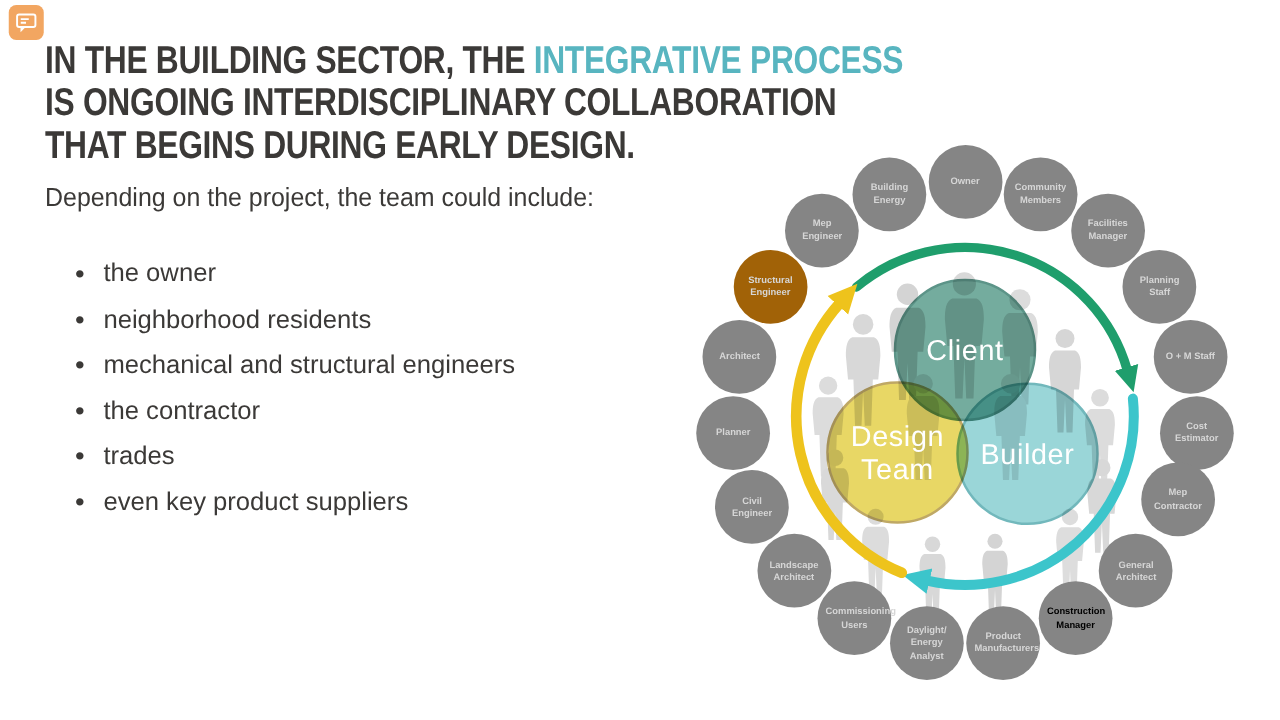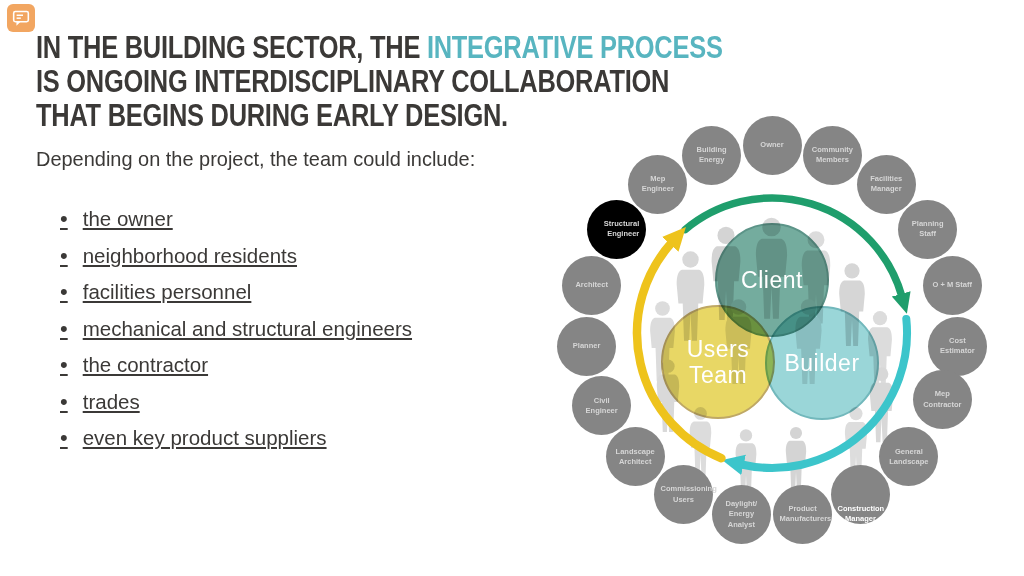--- a/index.html
+++ b/index.html
@@ -30,21 +30,20 @@
     position:absolute; left:36px; top:146px;
     font-size:21px; line-height:26px; white-space:nowrap;
     transform:scaleX(0.95); transform-origin:left top;
   }
 
   
   .bullets {
     position:absolute; left:60px; top:201px;
     margin:0; padding:0; list-style:none;
     font-size:20.5px;
-    text-decoration:underline;
   }
   .bullets li { height:36.5px; display:flex; align-items:center; white-space:nowrap; }
   .bullets li::before { content:"\2022"; font-size:22px; margin-right:15px; }
 
   
   .diagram-svg { position:absolute; left:0; top:0; z-index:1; pointer-events:none; }
 
   .venn {
     position:absolute; width:114px; height:114px; border-radius:50%;
     box-sizing:border-box; border:2px solid; mix-blend-mode:multiply; z-index:2;
@@ -81,21 +80,20 @@
     <div><span>IN THE BUILDING SECTOR, THE </span><span class="accent" style="color: rgb(88, 181, 192);">INTEGRATIVE PROCESS</span></div>
     <div>IS ONGOING INTERDISCIPLINARY COLLABORATION</div>
     <div>THAT BEGINS DURING EARLY DESIGN.</div>
   </div>
 
   <div class="intro">Depending on the project, the team could include:</div>
 
   <ul class="bullets">
       <li>the owner</li>
       <li>neighborhood residents</li>
-      <li>facilities personnel</li>
       <li>mechanical and structural engineers</li>
       <li>the contractor</li>
       <li>trades</li>
       <li>even key product suppliers</li>
     </ul>
 
   <svg class="diagram-svg" width="1024" height="576" viewBox="0 0 1024 576">
     <defs>
       <symbol id="person" viewBox="0 0 40 110">
         <circle cx="20" cy="11" r="9.5"></circle>
@@ -137,21 +135,21 @@
     </g>
   </svg>
 
   <div>
       <div class="venn" style="left: 715px; top: 223px; background: rgb(116, 172, 158); border-color: rgb(92, 148, 136);"></div>
       <div class="venn-label" style="left: 772px; top: 280px;">
         <div>Client</div>
       </div>
       <div class="venn" style="left: 661px; top: 305px; background: rgb(232, 215, 101); border-color: rgb(191, 168, 101);"></div>
       <div class="venn-label" style="left: 718px; top: 362px;">
-        <div>Users</div>
+        <div>Design</div>
         <div>Team</div>
       </div>
       <div class="venn" style="left: 765px; top: 306px; background: rgb(154, 214, 216); border-color: rgb(114, 184, 188);"></div>
       <div class="venn-label" style="left: 822px; top: 363px;">
         <div>Builder</div>
       </div>
       <div class="role" style="left: 742.5px; top: 115.5px; background: rgb(133, 133, 133); color: rgb(214, 214, 214); align-items: center;">
         <span>Owner</span>
       </div>
       <div class="role" style="left: 802.894px; top: 125.578px; background: rgb(133, 133, 133); color: rgb(214, 214, 214);">
@@ -166,23 +164,23 @@
       <div class="role" style="left: 922.808px; top: 255.84px; background: rgb(133, 133, 133); color: rgb(214, 214, 214);">
         <span>O + M Staff</span>
       </div>
       <div class="role" style="left: 927.865px; top: 316.86px; background: rgb(133, 133, 133); color: rgb(214, 214, 214);">
         <span>Cost Estimator</span>
       </div>
       <div class="role" style="left: 912.834px; top: 370px; background: rgb(133, 133, 133); color: rgb(214, 214, 214); align-items: center;">
         <span>Mep Contractor</span>
       </div>
       <div class="role" style="left: 879.345px; top: 427.474px; background: rgb(133, 133, 133); color: rgb(214, 214, 214);">
-        <span>General Landscape</span>
-      </div>
-      <div class="role" style="left: 831.026px; top: 465.082px; background: rgb(133, 133, 133); color: #ffffff; align-items: flex-end;">
+        <span>General Architect</span>
+      </div>
+      <div class="role" style="left: 831.026px; top: 465.082px; background: rgb(133, 133, 133); color: #000000;">
         <span>Construction Manager</span>
       </div>
       <div class="role" style="left: 773.115px; top: 484.963px; background: rgb(133, 133, 133); color: rgb(214, 214, 214);">
         <span>Product Manufacturers</span>
       </div>
       <div class="role" style="left: 711.885px; top: 484.963px; background: rgb(133, 133, 133); color: rgb(214, 214, 214);">
         <span>Daylight/ Energy Analyst</span>
       </div>
       <div class="role" style="left: 653.974px; top: 465.082px; background: rgb(133, 133, 133); color: rgb(214, 214, 214);">
         <span>Commissioning Users</span>
@@ -192,21 +190,21 @@
       </div>
       <div class="role" style="left: 572.166px; top: 376.215px; background: rgb(133, 133, 133); color: rgb(214, 214, 214);">
         <span>Civil Engineer</span>
       </div>
       <div class="role" style="left: 557.135px; top: 316.86px; background: rgb(133, 133, 133); color: rgb(214, 214, 214);">
         <span>Planner</span>
       </div>
       <div class="role" style="left: 562.192px; top: 255.84px; background: rgb(133, 133, 133); color: rgb(214, 214, 214);">
         <span>Architect</span>
       </div>
-      <div class="role" style="left: 586.787px; top: 199.768px; background: #000000; color: rgb(214, 214, 214); text-align: right;">
+      <div class="role" style="left: 586.787px; top: 199.768px; background: #a16207; color: rgb(214, 214, 214);">
         <span>Structural Engineer</span>
       </div>
       <div class="role" style="left: 628.256px; top: 154.72px; background: rgb(133, 133, 133); color: rgb(214, 214, 214);">
         <span>Mep Engineer</span>
       </div>
       <div class="role" style="left: 682.106px; top: 125.578px; background: rgb(133, 133, 133); color: rgb(214, 214, 214);">
         <span>Building Energy</span>
       </div>
     </div>
 

